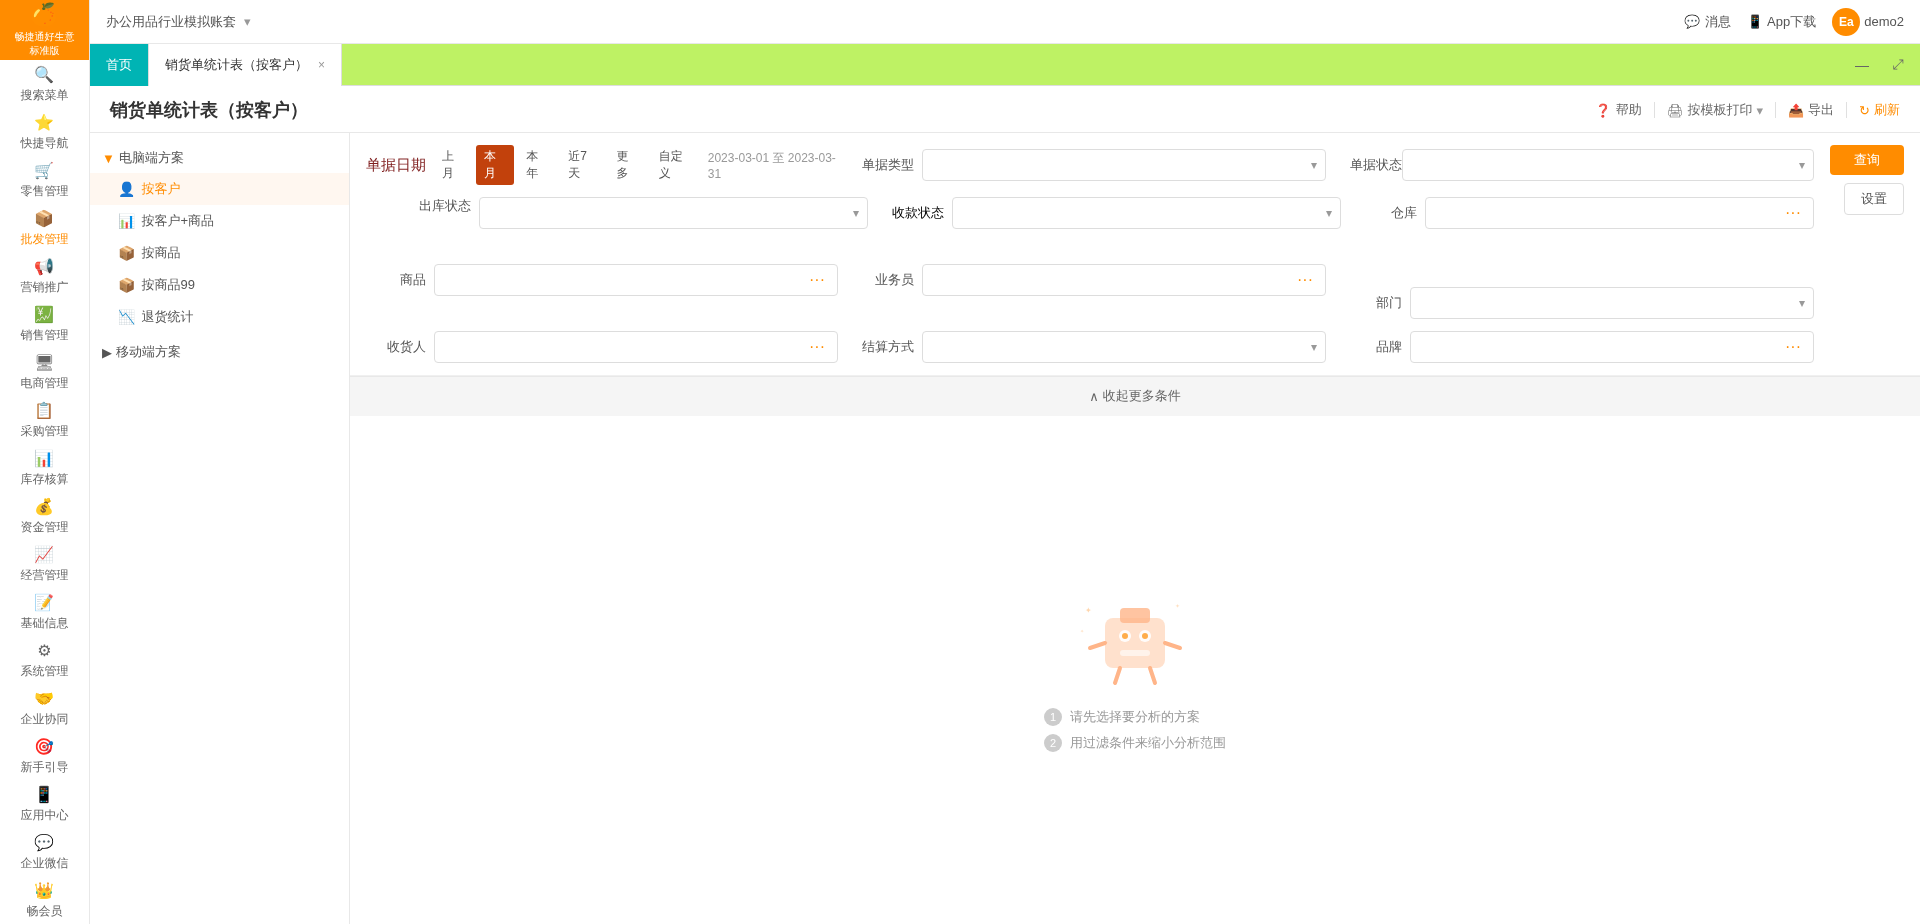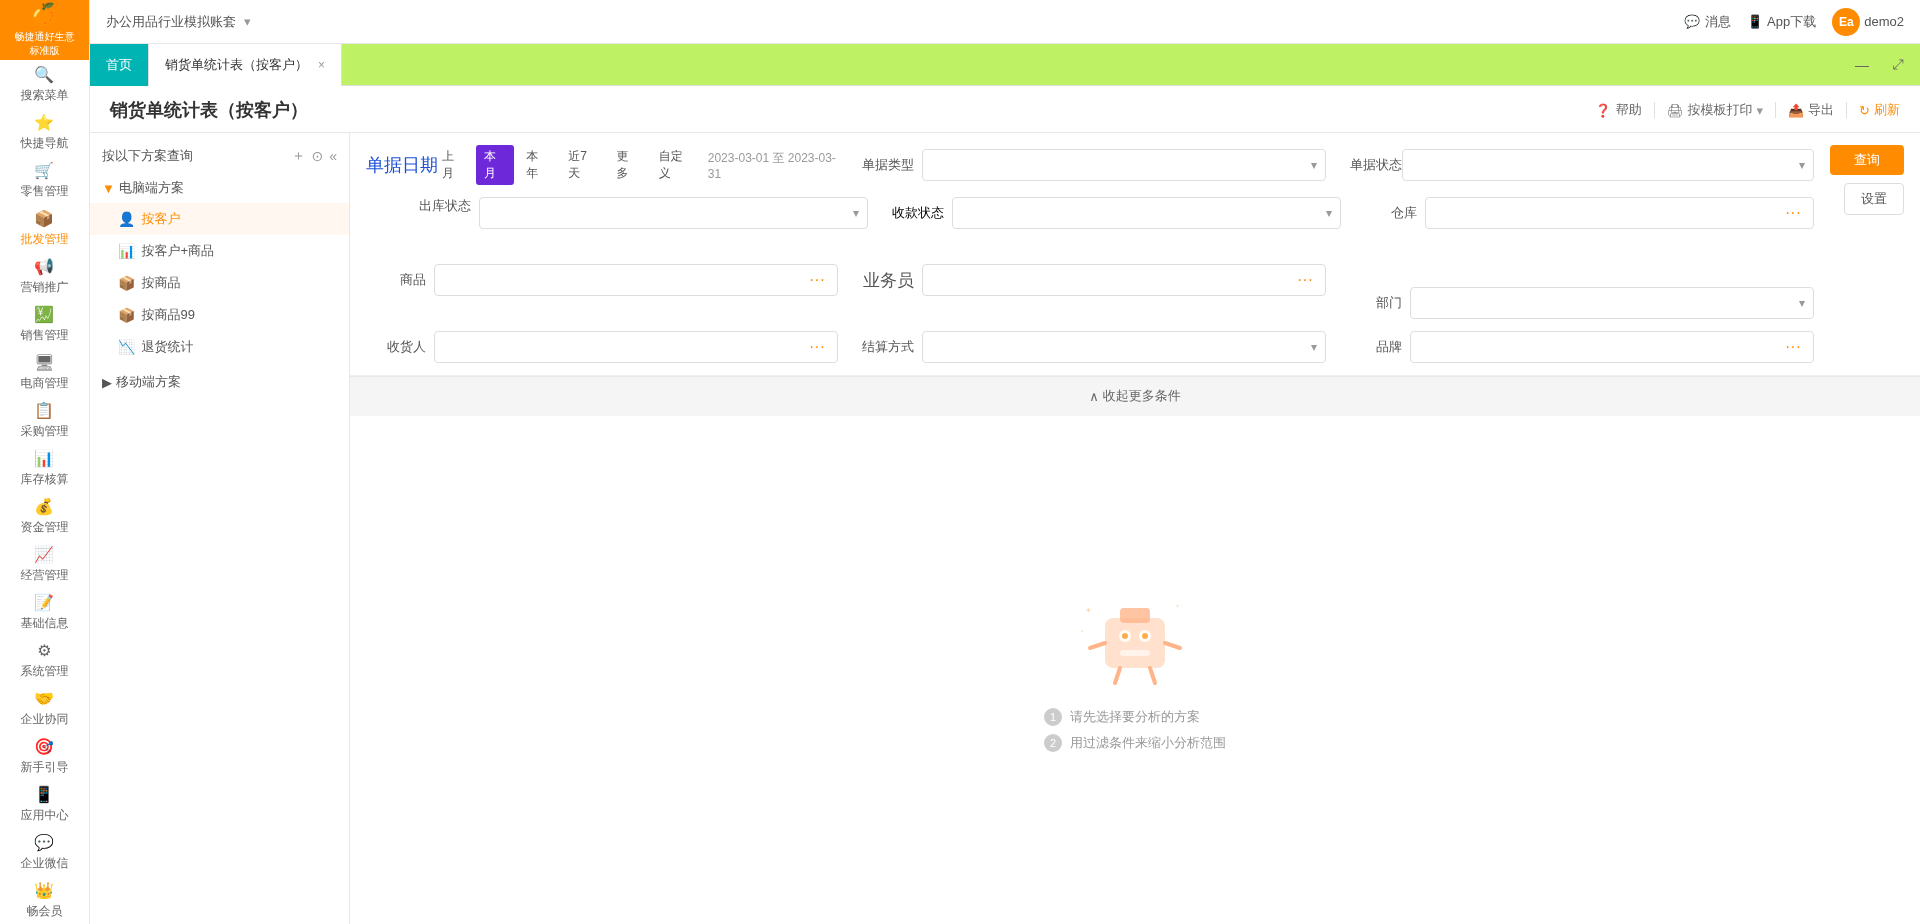--- a/index.html
+++ b/index.html
@@ -55,21 +55,21 @@
     .scheme-title { font-size: 13px; color: #555; }
     .scheme-actions { display: flex; align-items: center; gap: 6px; }
     .scheme-action-icon { color: #999; font-size: 14px; cursor: pointer; }
     .scheme-group { margin-bottom: 4px; }
     .scheme-group-title { display: flex; align-items: center; gap: 4px; padding: 6px 12px; font-size: 13px; color: #555; cursor: pointer; }
     .scheme-item { display: flex; align-items: center; gap: 6px; padding: 7px 12px 7px 28px; font-size: 13px; color: #555; cursor: pointer; }
     .scheme-item.active { color: #ff8c00; background: #fff7f0; }
     .scheme-item .item-icon { font-size: 14px; color: #999; }
     .scheme-item.active .item-icon { color: #ff8c00; }
     .date-tab { padding: 3px 8px; font-size: 12px; cursor: pointer; border-radius: 3px; color: #555; }
-    .date-tab.active { background: #6d28d9; color: #fff; border-radius: 3px; }
+    .date-tab.active { background: #c2410c; color: #fff; border-radius: 3px; }
     .date-range { font-size: 12px; color: #999; margin-left: 4px; }
     .btn-query { background: #ff8c00; color: #fff; border: none; border-radius: 4px; padding: 6px 24px; font-size: 13px; cursor: pointer; font-weight: 500; }
     .btn-setting { background: #fff; color: #555; border: 1px solid #ddd; border-radius: 4px; padding: 6px 16px; font-size: 13px; cursor: pointer; }
 
     
     .collapse-bar { display: flex; align-items: center; justify-content: center; padding: 10px; cursor: pointer; color: #666; font-size: 13px; gap: 4px; background: #f5f5f5; border-top: 1px solid #e8e8e8; }
 
     
     .empty-state { flex: 1; display: flex; flex-direction: column; align-items: center; justify-content: center; padding: 40px; background: #fff; margin-top: 1px; }
     .empty-icon { width: 120px; height: 100px; margin-bottom: 20px; }
@@ -236,28 +236,20 @@
             <span style="color:#ff8c00;">↻</span>
             <span>刷新</span>
           </div>
         </div>
       </div>
     </div>
 
     <div class="body-area">
 
       <div class="scheme-sidebar">
-        <div class="scheme-header">
-          <span class="scheme-title">按以下方案查询</span>
-          <div class="scheme-actions">
-            <span class="scheme-action-icon">＋</span>
-            <span class="scheme-action-icon">⊙</span>
-            <span class="scheme-action-icon">«</span>
-          </div>
-        </div>
 
         <div class="scheme-group">
           <div class="scheme-group-title">
             <span style="color:#ff8c00;">▼</span>
             <span>电脑端方案</span>
           </div>
           <div class="scheme-item active">
             <span class="item-icon">👤</span>
             <span>按客户</span>
           </div>
@@ -290,21 +282,21 @@
       <div class="filter-wrapper">
 
         <div class="filter-top">
 
           <div style="display:flex; align-items:stretch; border-bottom:1px solid #f0f0f0;">
             <div style="flex:1; padding:12px 16px; display:flex; flex-direction:column; gap:12px;">
 
               <div style="display:flex; align-items:center; gap:16px;">
 
                 <div style="display:flex; align-items:center; gap:8px; flex:1;">
-                  <span style="font-size:18px; color:#1d4ed8; white-space:nowrap; width:60px; text-align:left; flex-shrink:0;">单据日期</span>
+                  <span style="font-size:15px; color:#7f1d1d; white-space:nowrap; width:60px; text-align:left; flex-shrink:0;">单据日期</span>
                   <div style="flex:1; display:flex; align-items:center; gap:4px;">
                     <span class="date-tab">上月</span>
                     <span class="date-tab active">本月</span>
                     <span class="date-tab">本年</span>
                     <span class="date-tab">近7天</span>
                     <span class="date-tab">更多</span>
                     <span class="date-tab">自定义</span>
                     <span class="date-range">2023-03-01 至 2023-03-31</span>
                   </div>
                 </div>
@@ -357,21 +349,21 @@
 
                 <div style="display:flex; align-items:center; gap:8px; flex:1;">
                   <span style="font-size:13px; color:#555; white-space:nowrap; width:60px; text-align:right; flex-shrink:0;">商品</span>
                   <div class="ctrl-select">
                     <span></span>
                     <span class="ctrl-dots">···</span>
                   </div>
                 </div>
 
                 <div style="display:flex; align-items:center; gap:8px; flex:1;">
-                  <span style="font-size:17px; color:#555; white-space:nowrap; width:60px; text-align:right; flex-shrink:0;">业务员</span>
+                  <span style="font-size:13px; color:#555; white-space:nowrap; width:60px; text-align:right; flex-shrink:0;">业务员</span>
                   <div class="ctrl-select">
                     <span></span>
                     <span class="ctrl-dots">···</span>
                   </div>
                 </div>
 
                 <div style="display:flex; align-items:center; gap:8px; flex:1;margin-top:46px;">
                   <span style="font-size:13px; color:#555; white-space:nowrap; width:60px; text-align:right; flex-shrink:0;">部门</span>
                   <div class="ctrl-select">
                     <span></span>

